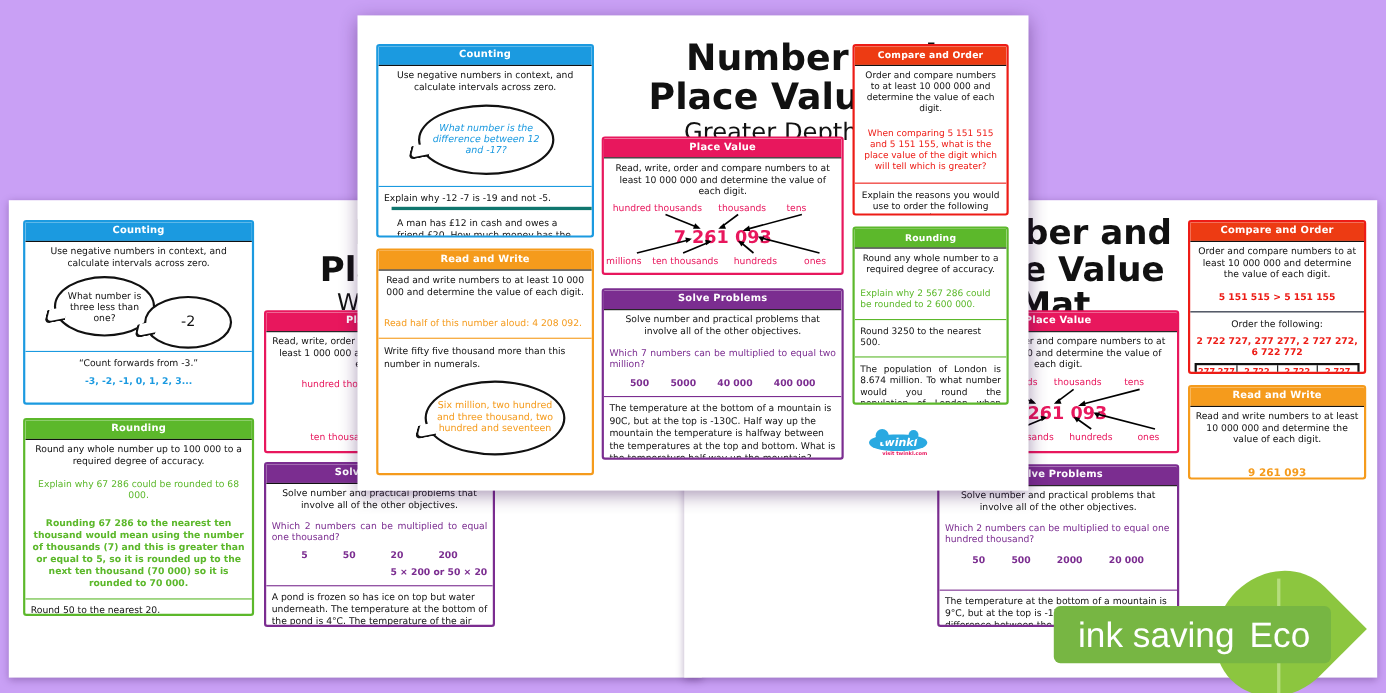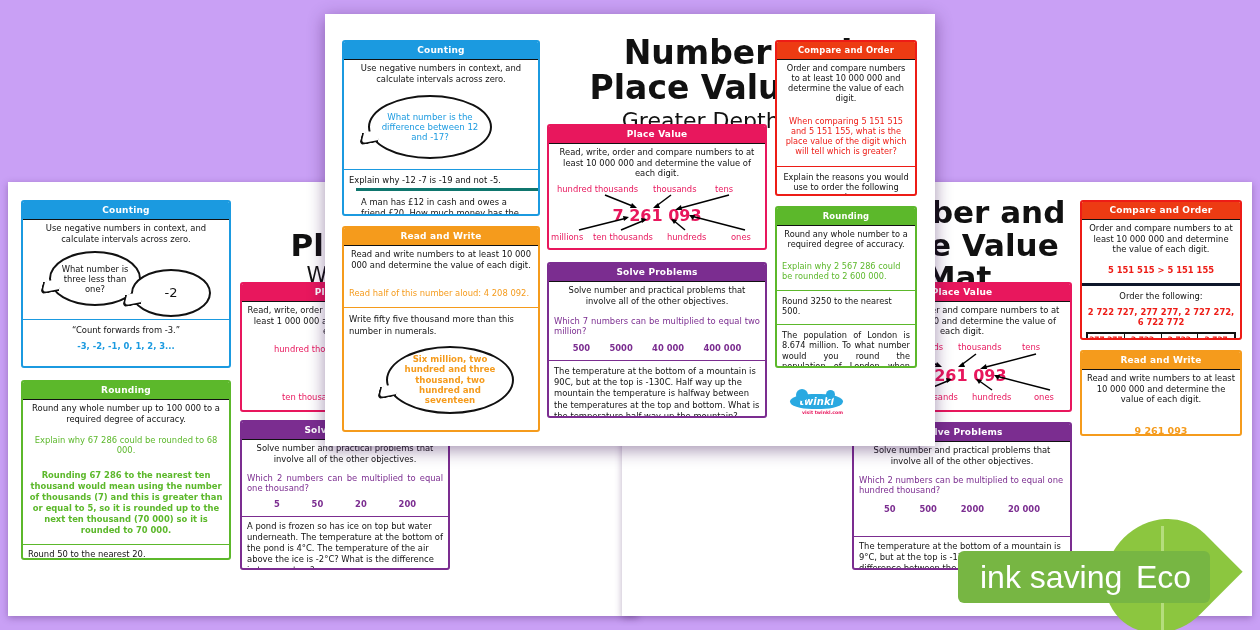--- a/index.html
+++ b/index.html
@@ -167,20 +167,21 @@
     <div class="card t-solve" style="left:232px;top:238px;width:210px;height:150px;">
       <div class="hdr" style="font-size:9px;padding:3px 0;">Solve Problems</div>
       <div class="seg pad ctr" style="font-size:8.4px;line-height:1.25;">Solve number and practical problems that involve all of the other objectives.</div>
       <div class="pad just" style="font-size:8.4px;margin-top:3px;">Which 2 numbers can be multiplied to equal one thousand?</div>
       <div style="display:flex;justify-content:space-around;font-size:8.4px;font-weight:bold;padding:3px 16px;">
         <span>5</span>
         <span>50</span>
         <span>20</span>
         <span>200</span>
       </div>
+      <div class="pad rt bld" style="font-size:8.4px;">5 × 200 or 50 × 20</div>
       <div class="seg pad" style="font-size:8.4px;line-height:1.3;border-top:1px solid #7b2d90;padding-top:4px;margin-top:4px;">A pond is frozen so has ice on top but water underneath. The temperature at the bottom of the pond is 4°C. The temperature of the air above the ice is -2°C? What is the difference in temperature?</div>
 
     </div>
   </div>
 
   <div class="sheet sheet-right">
 
     <div class="title" style="left:216px;top:14px;width:240px;font-size:31px;">
       <div>Number and</div>
       <div>Place Value Mat</div>
@@ -237,21 +238,21 @@
           <line x1="196" y1="50" x2="142" y2="36" stroke="#000" stroke-width="1.5"></line>
             <polygon points="140,35 146,35 144,40" fill="#000"></polygon>
         </svg>
       </div>
     </div>
 
     <div class="card t-compare" style="left:458px;top:18px;width:162px;height:140px;">
       <div class="hdr" style="font-size:9px;padding:3px 0;">Compare and Order</div>
       <div class="seg pad ctr" style="font-size:8.4px;line-height:1.25;">Order and compare numbers to at least 10 000 000 and determine the value of each digit.</div>
       <div class="pad ctr bld" style="font-size:8.4px;margin-top:4px;">5 151 515 &gt; 5 151 155</div>
-      <div class="seg pad ctr" style="font-size:8.4px;border-top:3px solid #0f172a;padding-top:5px;margin-top:5px;">Order the following:</div>
+      <div class="seg pad ctr" style="font-size:8.4px;border-top:1px solid #0f172a;padding-top:5px;margin-top:5px;">Order the following:</div>
       <div class="pad ctr bld" style="font-size:8.4px;">2 722 727, 277 277, 2 727 272, 6 722 772</div>
       <div class="ordrow" style="font-size:7.4px;font-weight:bold;">
         <div>277 277</div>
         <div>2 722 727</div>
         <div>2 722 772</div>
         <div>2 727 272</div>
       </div>
 
     </div>
 
@@ -272,33 +273,33 @@
     <div class="title" style="left:228px;top:22px;width:370px;font-size:33px;">
       <div>Number and</div>
       <div>Place Value Mat</div>
       <div class="subtitle" style="font-size:22px;margin-top:4px;">Greater Depth Year 6</div>
     </div>
 
     <div class="card t-count" style="left:17px;top:26px;width:198px;height:176px;">
       <div class="hdr" style="font-size:9px;padding:3px 0;">Counting</div>
       <div class="seg pad ctr" style="font-size:8.4px;line-height:1.25;">Use negative numbers in context, and calculate intervals across zero.</div>
       <div style="position:relative;height:82px;">
-        <div class="bubble" style="position:absolute;left:24px;top:8px;width:124px;height:64px;font-size:8.6px;">What number is the difference between 12 and -17?</div>
+        <div class="bubble" style="position:absolute;left:36px;top:8px;width:124px;height:64px;font-size:8.6px;font-style:italic;">What number is the difference between 12 and -17?</div>
       </div>
       <div class="seg pad" style="font-size:8.4px;border-top:1px solid #1b9ae0;padding-top:5px;">Explain why -12 -7 is -19 and not -5.</div>
       <div class="seg pad" style="font-size:8.4px;line-height:1.3;border-top:3px solid #0f766e;padding-top:6px;margin-left:12px;">A man has £12 in cash and owes a friend £20. How much money has the man?</div>
     </div>
 
     <div class="card t-read" style="left:17px;top:212px;width:198px;height:206px;">
       <div class="hdr" style="font-size:9px;padding:3px 0;">Read and Write</div>
       <div class="seg pad ctr" style="font-size:8.4px;line-height:1.25;">Read and write numbers to at least 10 000 000 and determine the value of each digit.</div>
       <div class="pad" style="font-size:8.4px;margin-top:12px;">Read half of this number aloud: 4 208 092.</div>
       <div class="seg pad" style="font-size:8.4px;line-height:1.35;border-top:1px solid #f59b1c;padding-top:6px;margin-top:6px;">Write fifty five thousand more than this number in numerals.</div>
       <div style="position:relative;height:90px;">
-        <div class="bubble" style="position:absolute;left:42px;top:6px;width:128px;height:68px;font-size:8.6px;font-weight:bold;">Six million, two hundred and three thousand, two hundred and seventeen</div>
+        <div class="bubble" style="position:absolute;left:42px;top:6px;width:128px;height:68px;font-size:8.6px;">Six million, two hundred and three thousand, two hundred and seventeen</div>
       </div>
     </div>
 
     <div class="card t-place" style="left:222px;top:110px;width:220px;height:126px;">
       <div class="hdr" style="font-size:9px;padding:3px 0;">Place Value</div>
       <div class="seg pad ctr" style="font-size:8.4px;line-height:1.25;">Read, write, order and compare numbers to at least 10 000 000 and determine the value of each digit.</div>
       <div class="pv" style="height:66px;">
         <div class="lbl" style="left:8px;top:2px;font-size:8.4px;">hundred thousands</div>
         <div class="lbl" style="left:104px;top:2px;font-size:8.4px;">thousands</div>
         <div class="lbl" style="left:166px;top:2px;font-size:8.4px;">tens</div>

